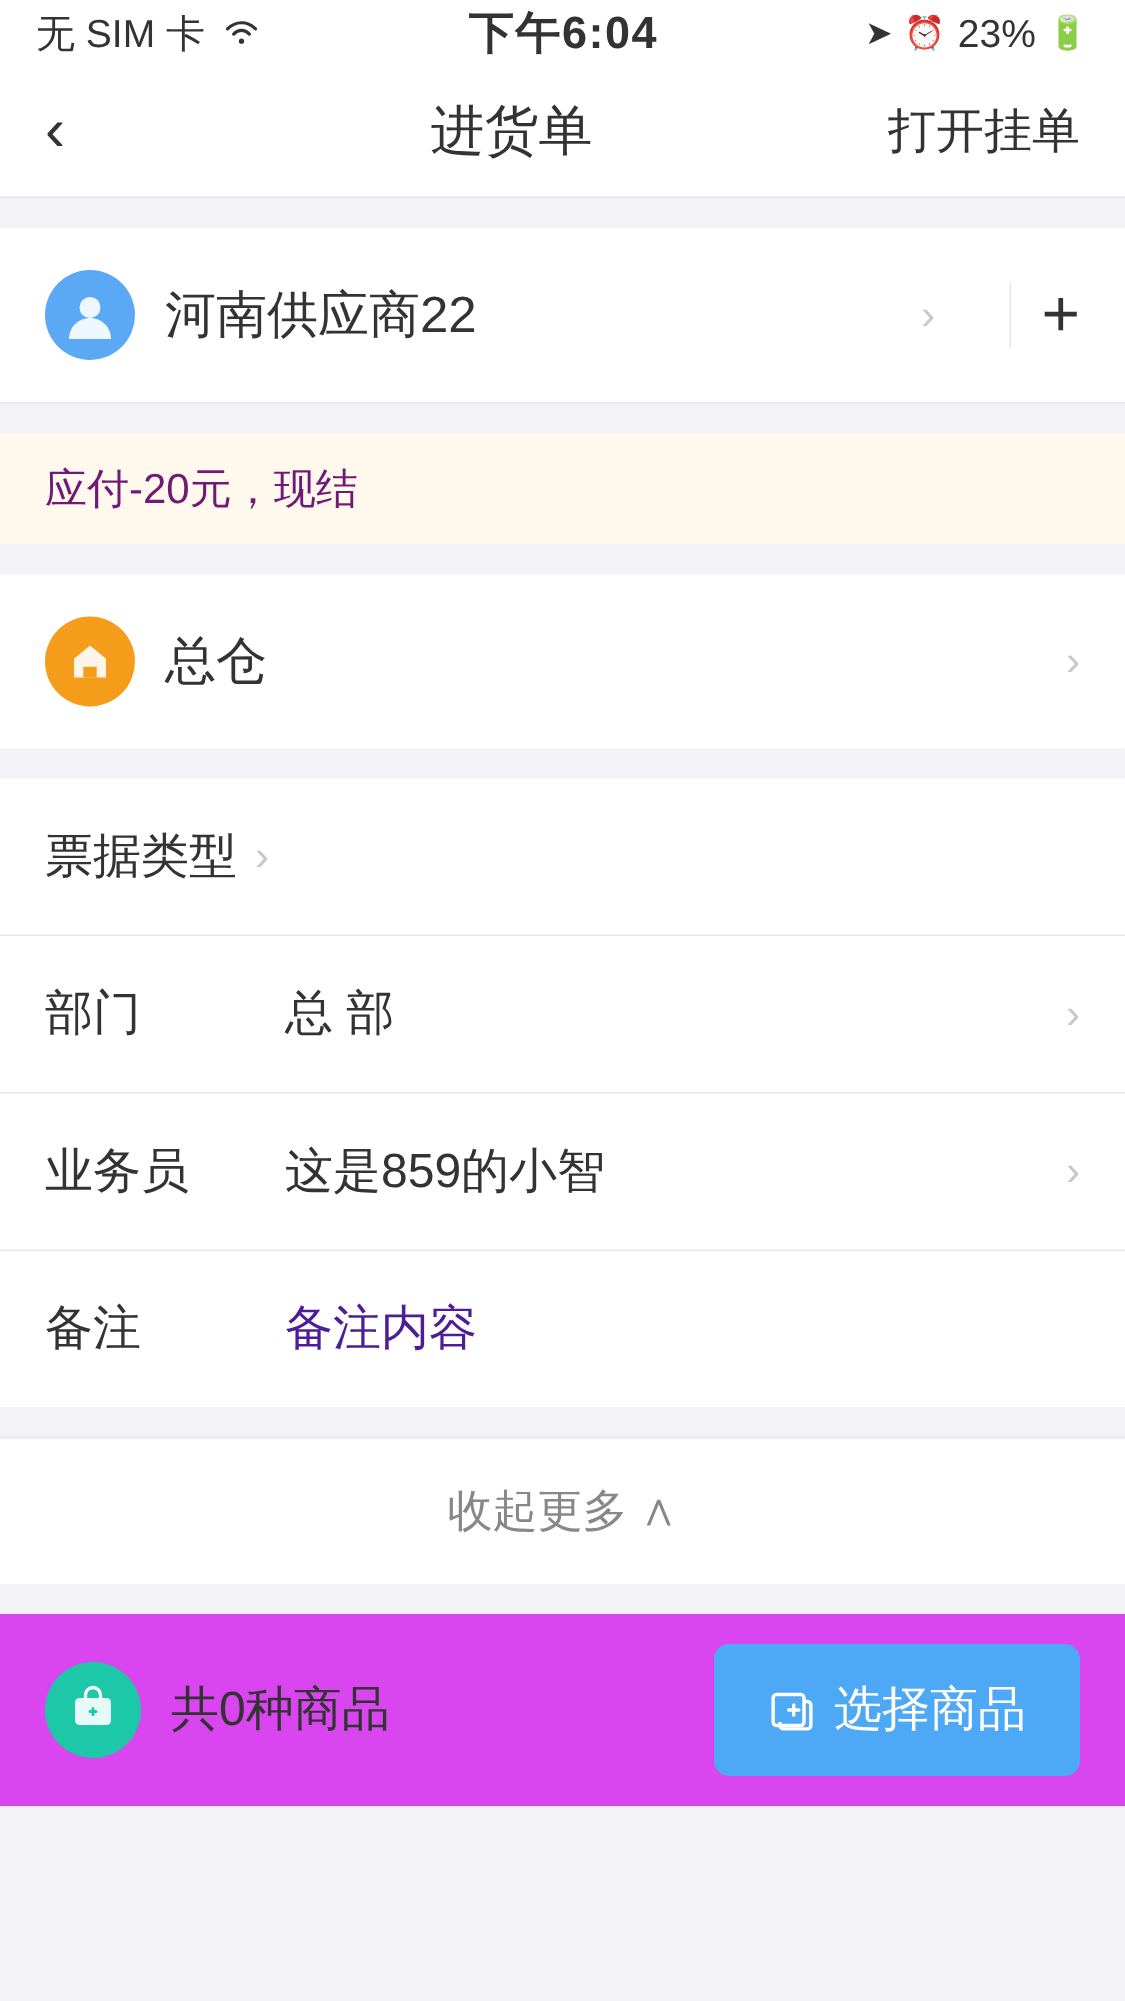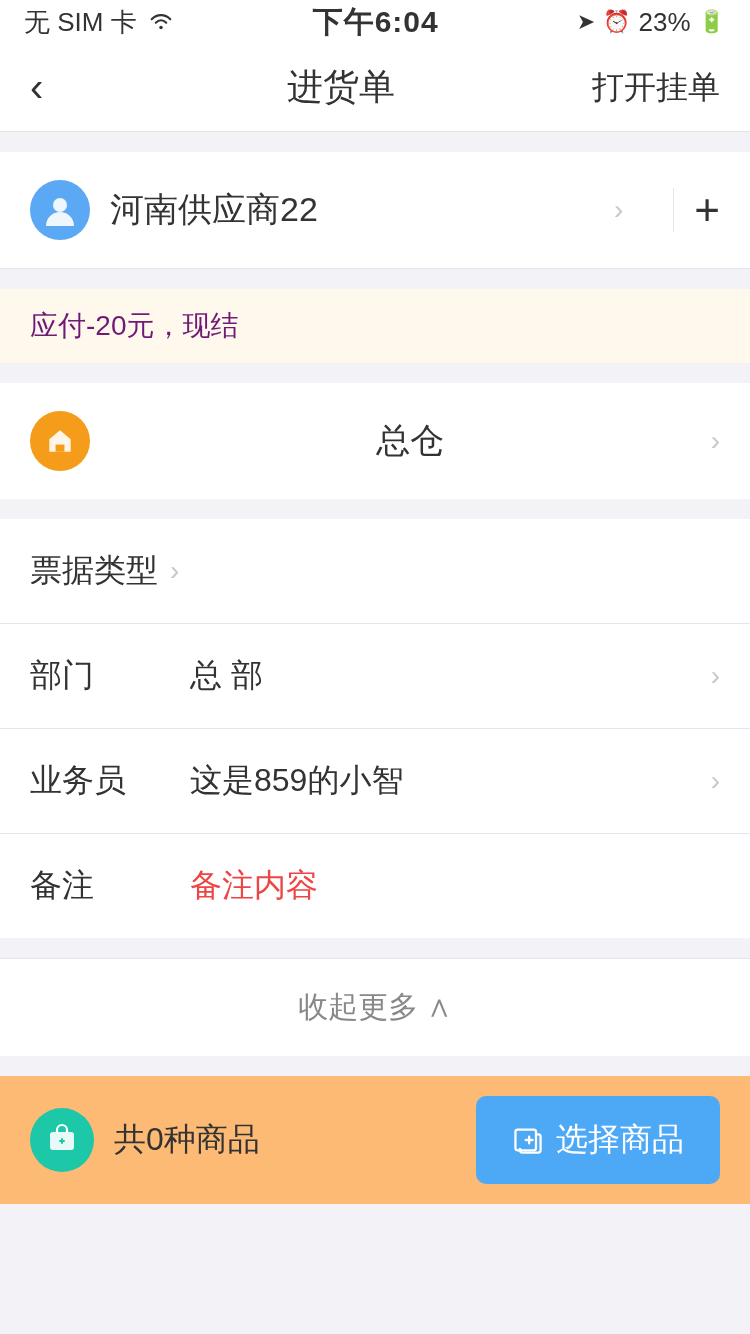--- a/index.html
+++ b/index.html
@@ -132,21 +132,20 @@
       margin-bottom: 20px;
     }
 
     
     .warehouse-row {
       display: flex;
       align-items: center;
       padding: 28px 30px;
       background: #fff;
       border-bottom: none;
-      text-align: center;
     }
     .warehouse-icon {
       width: 60px;
       height: 60px;
       border-radius: 50%;
       background: #f59c1a;
       display: flex;
       align-items: center;
       justify-content: center;
       margin-right: 20px;
@@ -185,39 +184,39 @@
     }
     .form-value {
       flex: 1;
       font-size: 32px;
       color: #333;
       padding-left: 20px;
     }
     .form-placeholder {
       flex: 1;
       font-size: 32px;
-      color: #ef4444;
+      color: #4c1d95;
       padding-left: 20px;
     }
 
     
     .collapse-bar {
       background: #fff;
       text-align: center;
       padding: 28px 30px;
       font-size: 30px;
       color: #888;
       cursor: pointer;
       border-top: 1px solid #e5e5ea;
       margin-bottom: 20px;
     }
 
     
     .bottom-bar {
-      background: #fdba74;
+      background: #d946ef;
       display: flex;
       align-items: center;
       padding: 20px 30px;
       gap: 20px;
       min-height: 100px;
     }
     .product-icon {
       width: 64px;
       height: 64px;
       border-radius: 50%;

